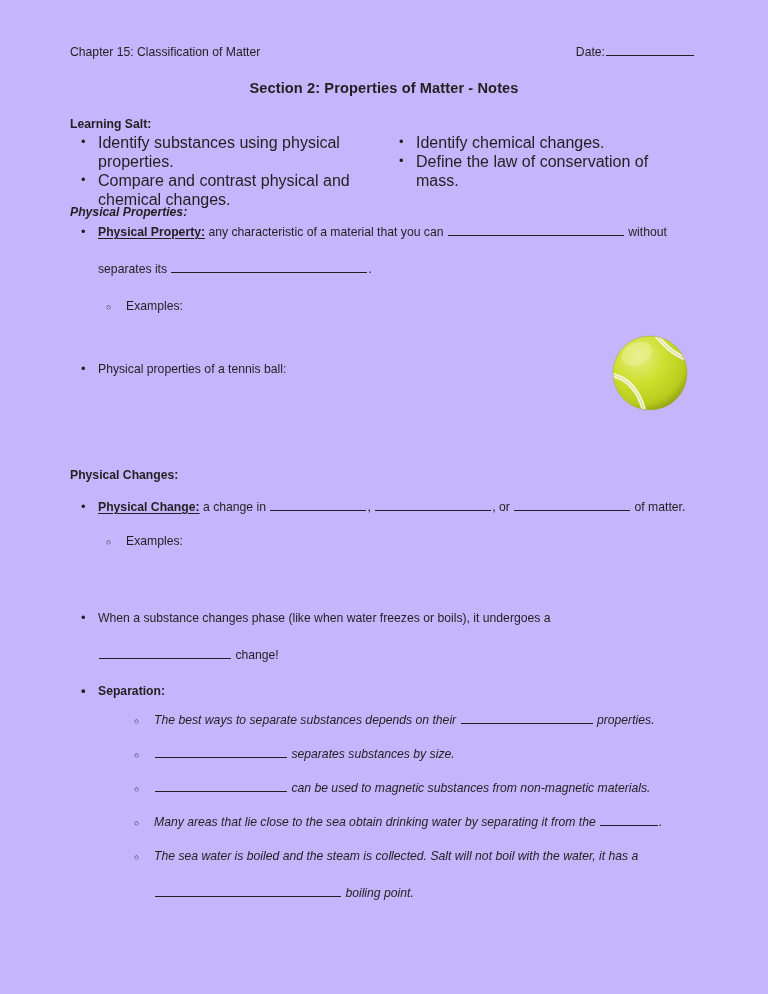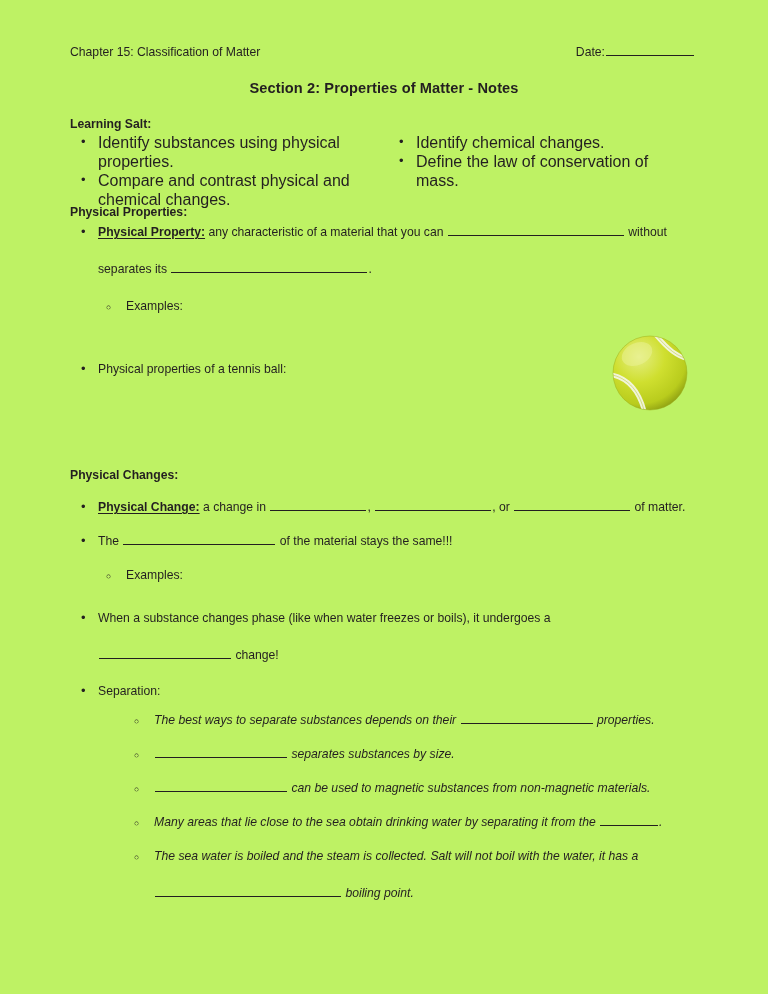--- a/index.html
+++ b/index.html
@@ -13,21 +13,21 @@
     position: relative;
     font-family: "Liberation Sans", sans-serif;
     color: #231f20;
     -webkit-font-smoothing: antialiased;
   }
 
   .page {
     position: relative;
     width: 768px;
     height: 994px;
-    background: #bef264;
+    background: #c4b5fd;
     overflow: hidden;
   }
 
   
   .header-row {
     position: absolute;
     left: 70px;
     top: 44px;
     width: 624px;
     display: flex;
@@ -98,21 +98,21 @@
   .sub-row::before {
     content: "\25CB";
     position: absolute;
     left: 8px;
     top: 0px;
     font-size: 8.5px;
     line-height: 20px;
     color: #231f20;
   }
 
-  .b { font-weight: normal; }
+  .b { font-weight: bold; }
   .bu { font-weight: bold; text-decoration: underline; text-underline-offset: 2px; }
 
   
   .blank {
     display: inline-block;
     border-bottom: 1.4px solid #231f20;
     height: 11px;
     vertical-align: baseline;
     margin: 0 1px;
   }
@@ -138,21 +138,21 @@
     position: absolute;
     left: 70px;
     top: 133px;
     width: 624px;
     display: flex;
   }
   #goals-cols .col { width: 50%; }
   #goals-cols .col.right { padding-left: 12px; }
   #goals-cols .bullet-row { line-height: 19px; margin-bottom: 0; }
 
-  #phys-prop-head { top: 205px; }
+  #phys-prop-head { top: 205px; font-style: italic; }
   #phys-prop-block { left: 70px; top: 223px; width: 624px; }
   #phys-prop-block .line2 { padding-left: 28px; margin-top: 18px; }
   #phys-prop-block .examples { margin-top: 18px; padding-left: 56px; }
   #phys-prop-block .examples::before { left: 36px; }
 
   #tennis-bullet { left: 70px; top: 360px; width: 500px; }
 
   #phys-chg-head { top: 468px; }
   #phys-chg-block { left: 70px; top: 498px; width: 624px; }
   #phys-chg-block .row-gap { margin-top: 15px; }
@@ -238,23 +238,20 @@
       <circle cx="39" cy="39" r="37" fill="none" stroke="#9aad18" stroke-width="0.8" opacity="0.6"></circle>
     </svg>
   </div>
 
   <div class="section-head" id="phys-chg-head">Physical Changes:</div>
 
   <div class="block" id="phys-chg-block">
     <div class="bullet-row">
       <span class="bu">Physical Change:</span><span> a change in </span><span class="blank w-md"></span><span>, </span><span class="blank w-lg"></span><span>, or </span><span class="blank w-lg"></span><span> of matter.</span>
     </div>
-    <div class="bullet-row row-gap">
-      <span>The </span><span class="blank w-xxl"></span><span> of the material stays the same!!!</span>
-    </div>
     <div class="sub-row examples">Examples:</div>
   </div>
 
   <div class="block" id="phase-block">
     <div class="bullet-row">When a substance changes phase (like when water freezes or boils), it undergoes a</div>
     <div class="line2">
       <span class="blank w-xl"></span><span> change!</span>
     </div>
     <div class="bullet-row sep-row b">Separation:</div>
   </div>

